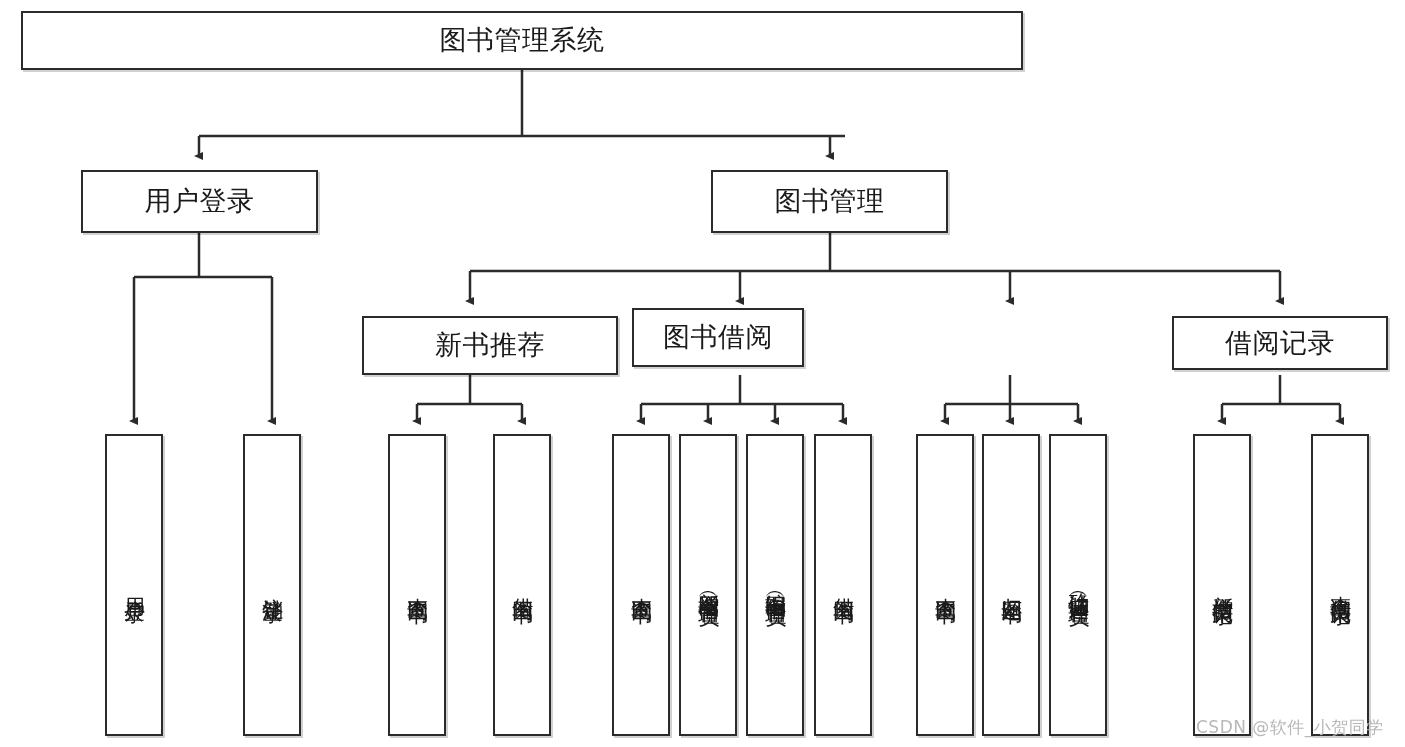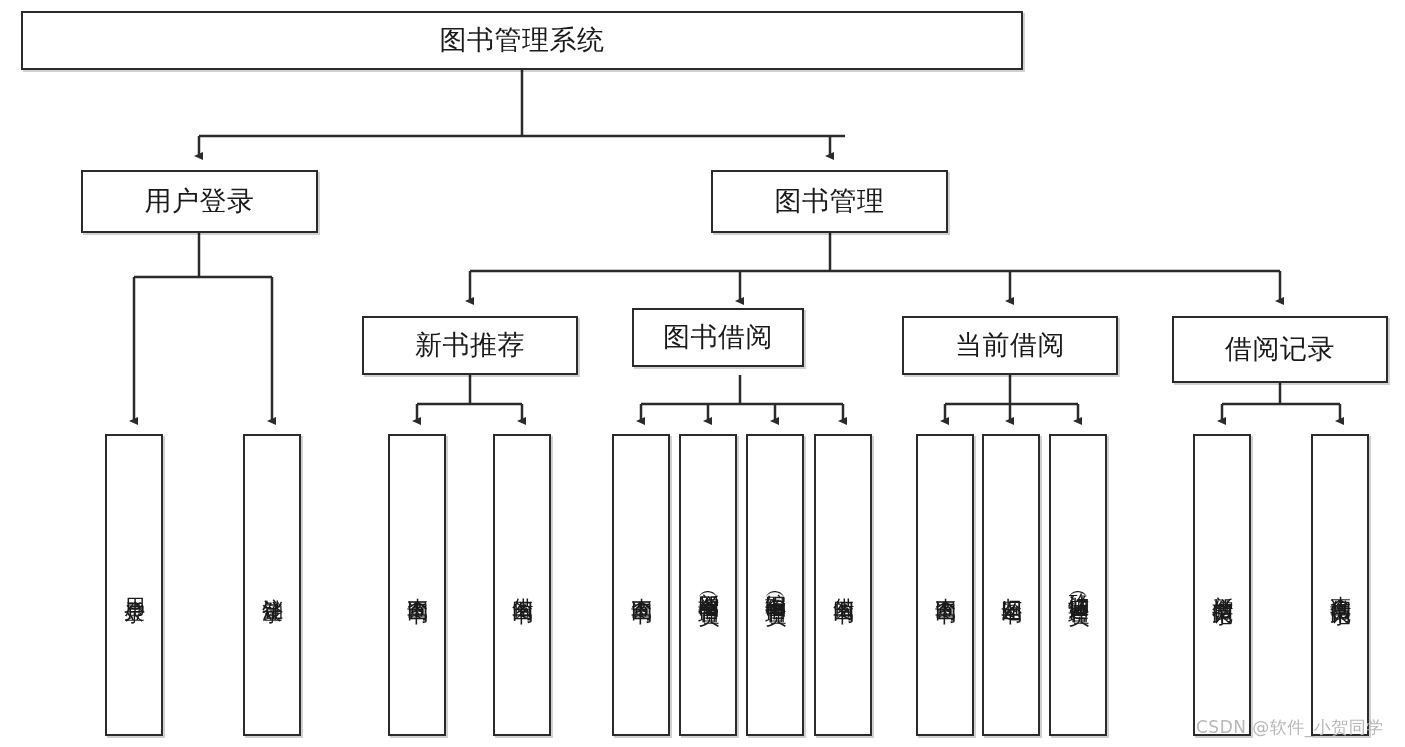--- a/index.html
+++ b/index.html
@@ -121,33 +121,30 @@
   </div>
 
   <div class="node h-node" style="left:81px; top:170px; width:237px; height:63px;">
     <span class="node-label">用户登录</span>
   </div>
 
   <div class="node h-node" style="left:711px; top:170px; width:237px; height:63px;justify-content:center;">
     <span class="node-label">图书管理</span>
   </div>
 
-  <div class="node h-node" style="left:362px; top:316px; width:216px; height:59px;">
+  <div class="node h-node" style="left:362px; top:316px; width:256px; height:59px;">
     <span class="node-label">新书推荐</span>
   </div>
 
   <div class="node h-node" style="left:632px; top:308px; width:172px; height:59px;">
     <span class="node-label">图书借阅</span>
   </div>
 
-  <div class="node h-node" style="left:902px; top:316px; width:216px; height:59px;">
-    <span class="node-label">当前借阅</span>
-  </div>
-
-  <div class="node h-node" style="left:1172px; top:316px; width:216px; height:67px;">
+
+  <div class="node h-node" style="left:1172px; top:316px; width:216px; height:54px;">
     <span class="node-label">借阅记录</span>
   </div>
 
   <div class="node v-node" style="left:105px; top:434px; width:58px; height:302px;">
     <span class="node-label">用户登录</span>
   </div>
 
   <div class="node v-node" style="left:243px; top:434px; width:58px; height:302px;">
     <span class="node-label">注销登录</span>
   </div>

